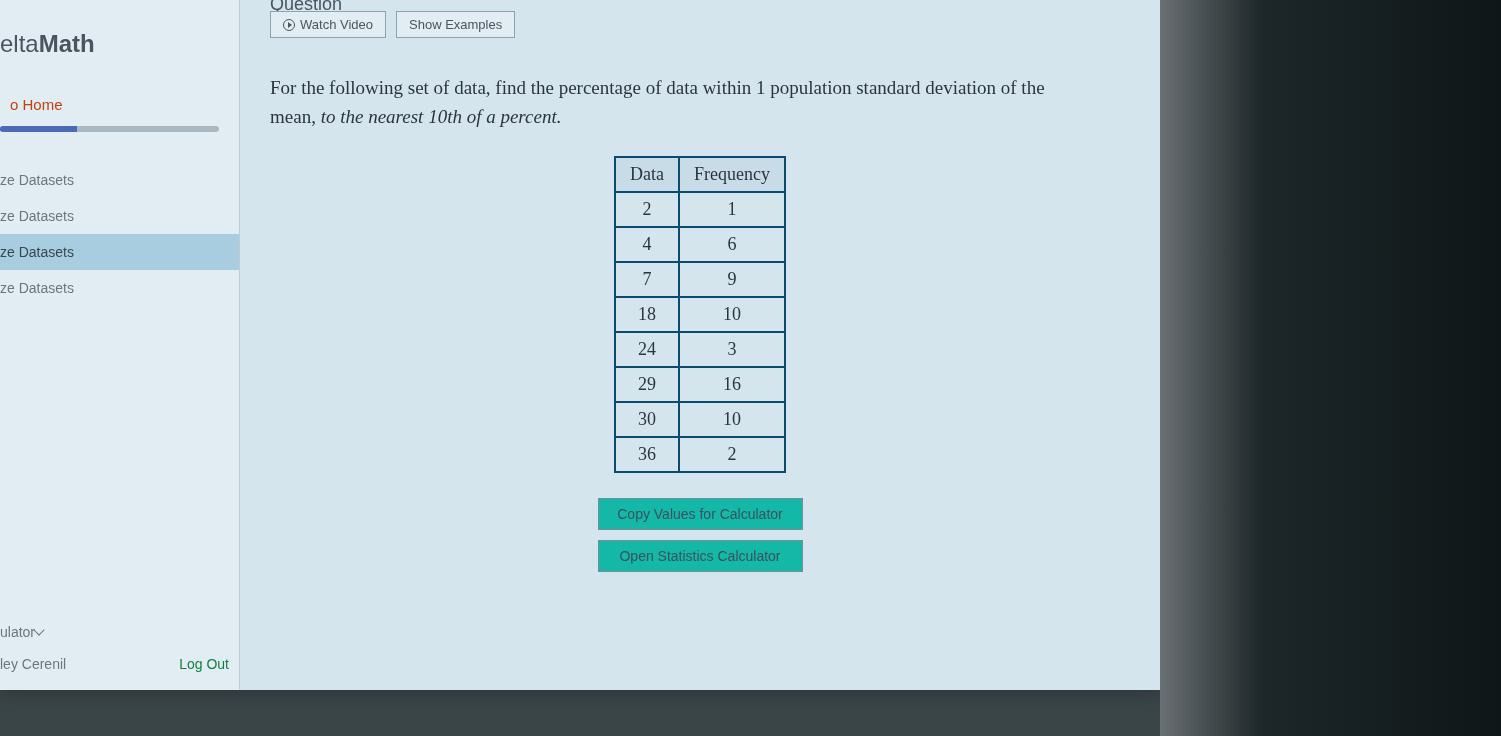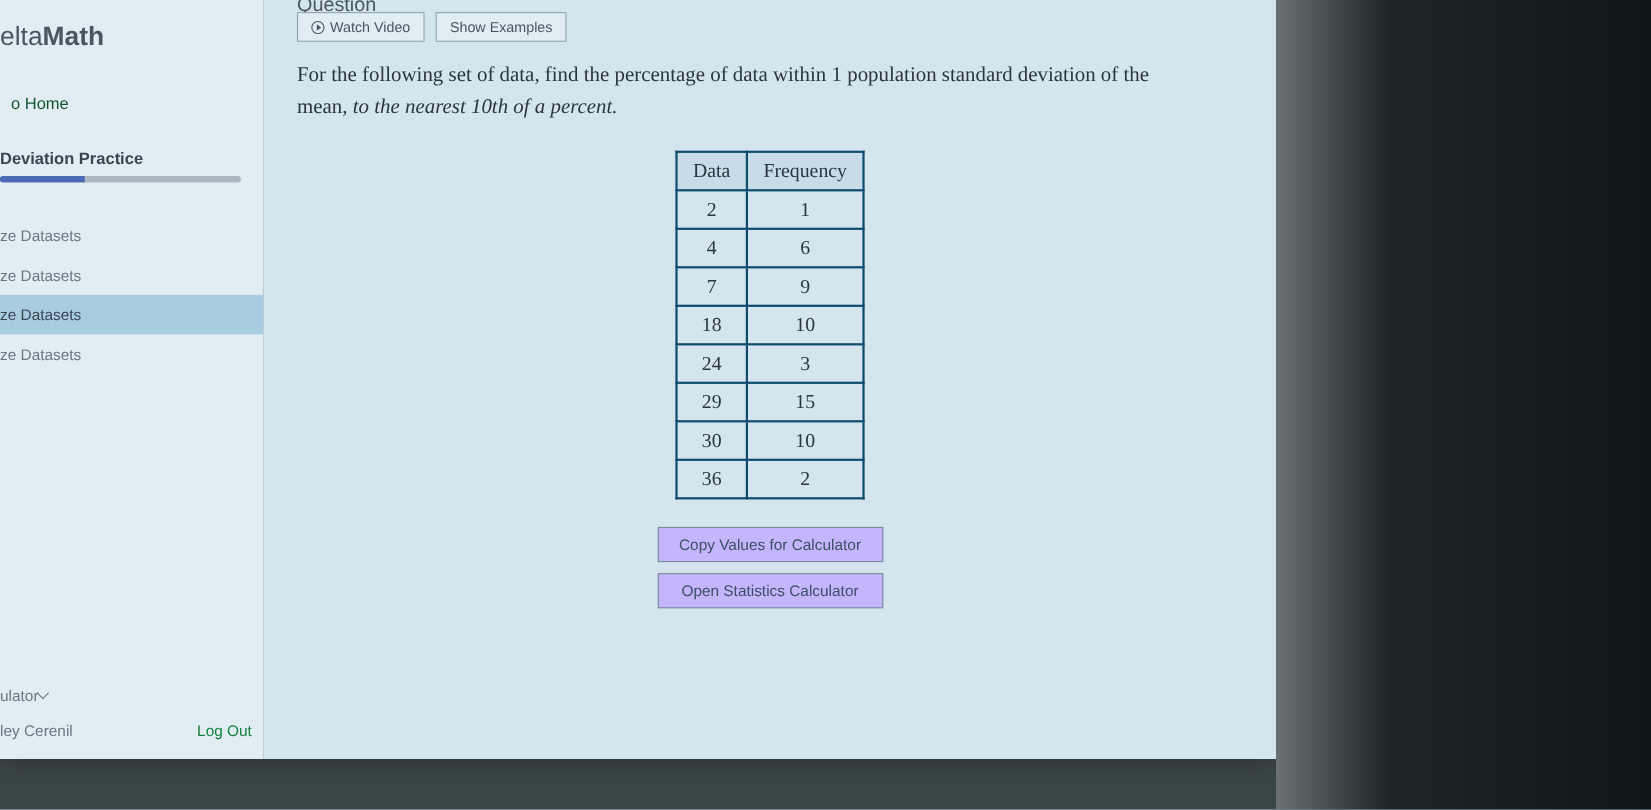--- a/index.html
+++ b/index.html
@@ -18,32 +18,33 @@
   width: 1160px;
   height: 690px;
   background: #d4e5ed;
   display: flex;
   box-shadow: 0 0 20px rgba(0,0,0,0.3);
 }
 .sidebar {
   width: 240px;
   background: #e1edf3;
   border-right: 1px solid #bfccd3;
+  padding-top: 10px;
   display: flex;
   flex-direction: column;
   position: relative;
 }
 .logo {
   font-size: 24px;
   color: #4a5560;
   padding: 20px 10px 30px 0;
 }
 .logo .b { font-weight: 600; }
 .nav-link {
-  color: #14532d;
+  color: #c2410c;
   padding: 8px 10px;
   font-size: 15px;
   cursor: pointer;
 }
 .section-title {
   color: #3a4550;
   font-weight: 600;
   padding: 25px 10px 2px 0;
   font-size: 15px;
 }
@@ -137,21 +138,21 @@
   content: "";
   border-left: 4px solid #4a5560;
   border-top: 3px solid transparent;
   border-bottom: 3px solid transparent;
   margin-left: 1px;
 }
 .prompt {
   font-family: Georgia, "Times New Roman", serif;
   font-size: 19px;
   color: #2b3540;
-  margin-top: 35px;
+  margin-top: 54px;
   line-height: 1.5;
   max-width: 820px;
 }
 .prompt i { font-style: italic; }
 .table-wrap {
   display: flex;
   flex-direction: column;
   align-items: center;
   margin-top: 25px;
 }
@@ -171,21 +172,21 @@
   font-weight: normal;
 }
 .action-btns {
   margin-top: 25px;
   display: flex;
   flex-direction: column;
   gap: 10px;
 }
 .action-btn {
   border: 1px solid #7a8c98;
-  background: #c4b5fd;
+  background: #14b8a6;
   color: #3a5065;
   padding: 7px 14px;
   font-size: 14px;
   cursor: pointer;
   width: 205px;
   text-align: center;
 }
 .chevron {
   display: inline-block;
   width: 8px; height: 8px;
@@ -207,21 +208,20 @@
 </head>
 <body>
 
 <div class="screen">
 
   <aside class="sidebar">
     <div class="logo">
       <span>elta</span><span class="b">Math</span>
     </div>
     <div class="nav-link">o Home</div>
-    <div class="section-title">Deviation Practice</div>
     <div class="progress-bar">
       <div class="progress-fill"></div>
     </div>
 
     <div class="dset-item">ze Datasets</div>
     <div class="dset-item">ze Datasets</div>
     <div class="dset-item active">ze Datasets</div>
     <div class="dset-item">ze Datasets</div>
 
     <div class="sidebar-bottom">
@@ -278,21 +278,21 @@
           <tr>
               <td>18</td>
               <td>10</td>
             </tr>
           <tr>
               <td>24</td>
               <td>3</td>
             </tr>
           <tr>
               <td>29</td>
-              <td>15</td>
+              <td>16</td>
             </tr>
           <tr>
               <td>30</td>
               <td>10</td>
             </tr>
           <tr>
               <td>36</td>
               <td>2</td>
             </tr>
         </tbody>

